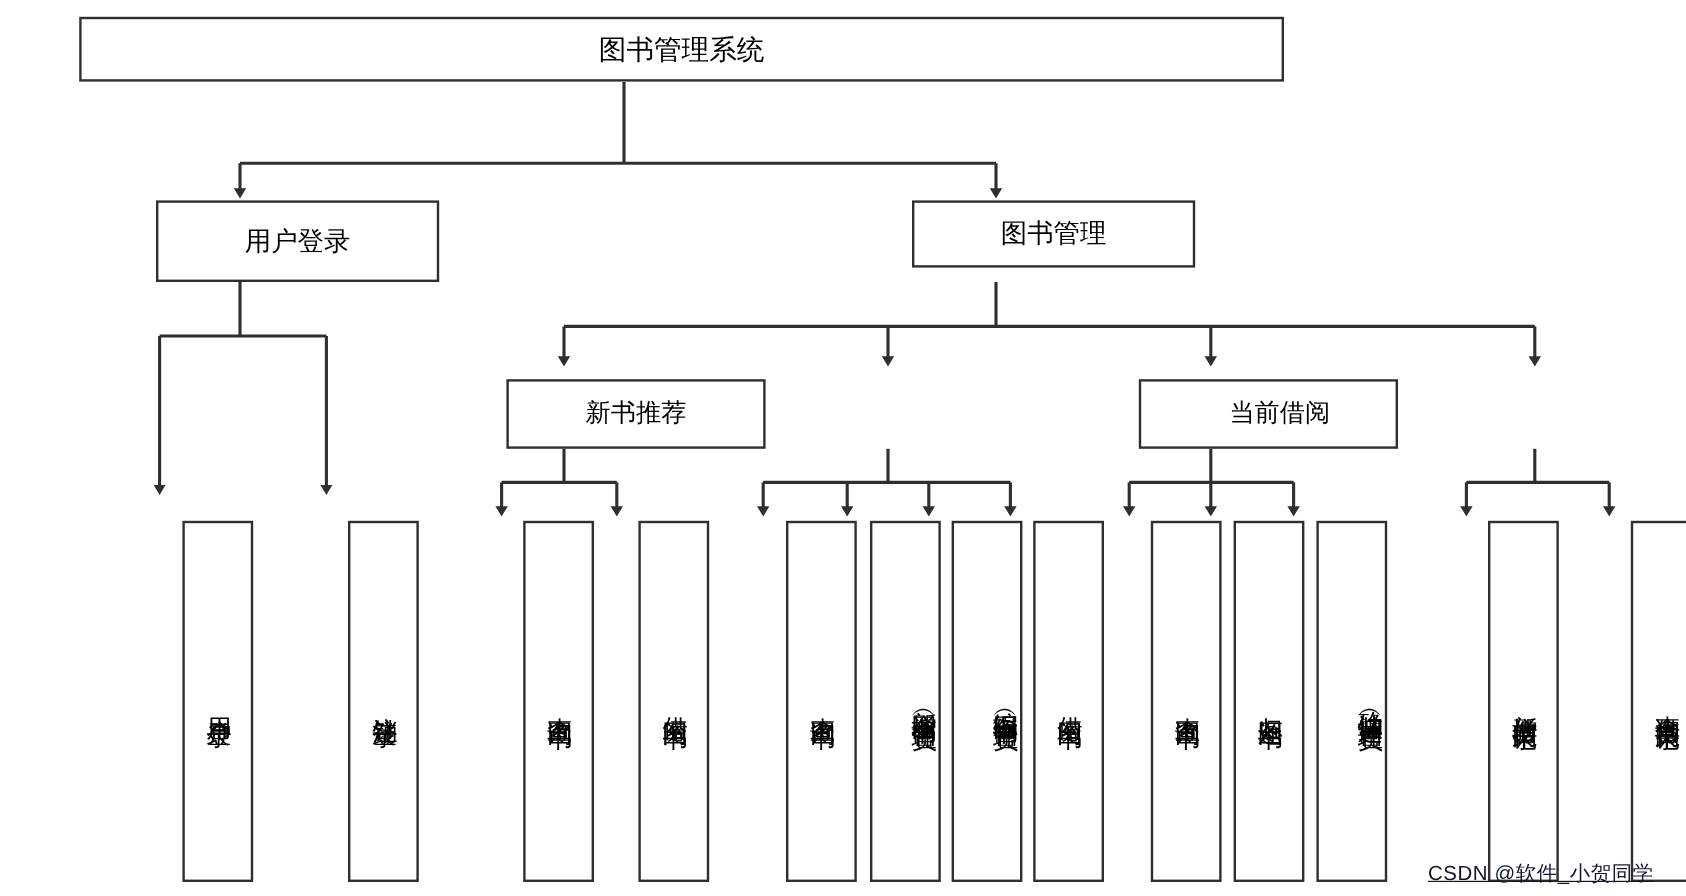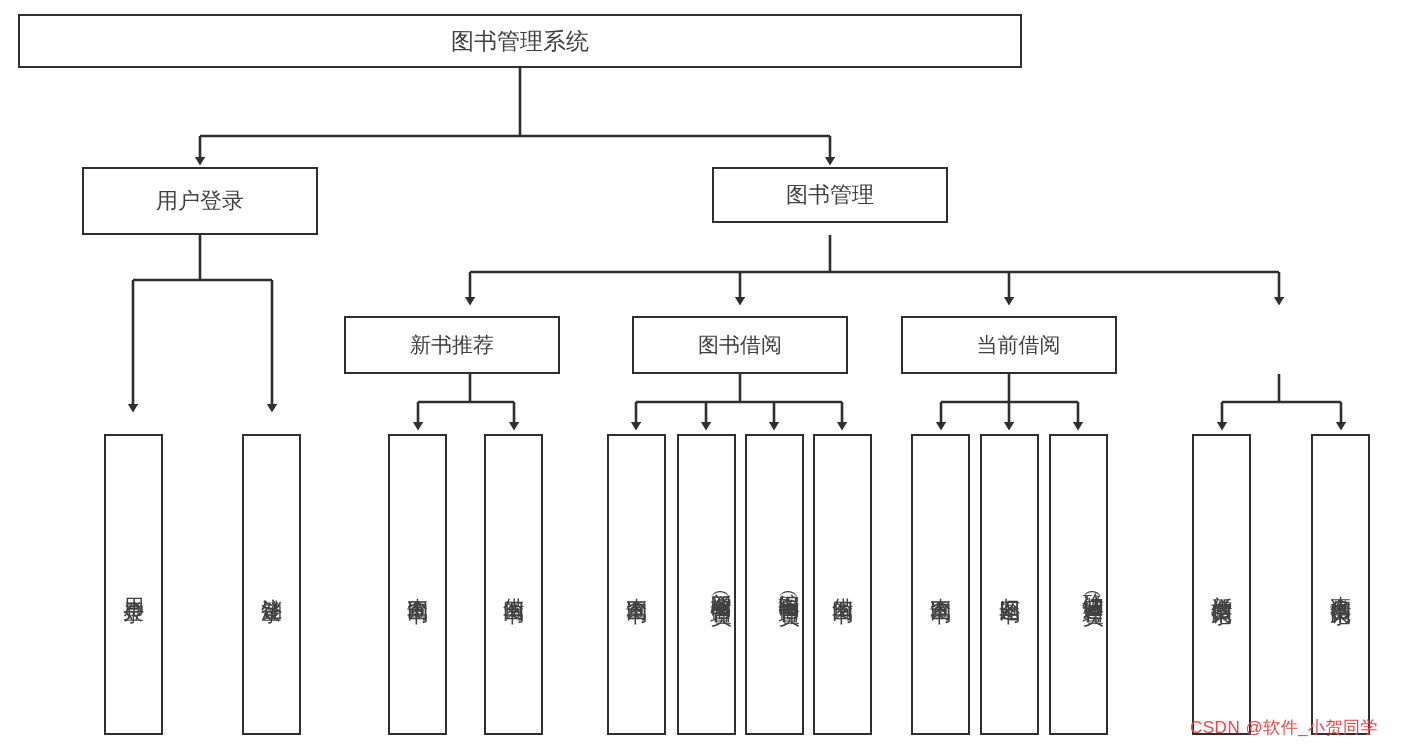--- a/index.html
+++ b/index.html
@@ -24,26 +24,27 @@
     top: 0;
     width: 1405px;
     height: 747px;
     pointer-events: none;
   }
   .node {
     position: absolute;
     box-sizing: border-box;
     border: 2.5px solid #2f2f2f;
     background: #ffffff;
-    color: #404040;
+    color: #000000;
     display: flex;
     align-items: center;
     justify-content: center;
     text-align: center;
     line-height: 1.25;
+    margin-left: 48px;
   }
   .node.root {
     font-size: 23px;
   }
   .node.lvl2 {
     font-size: 22px;
   }
   .node.lvl3 {
     font-size: 21px;
   }
@@ -59,23 +60,24 @@
   .node.leaf.top {
     align-items: flex-start;
   }
   .node.leaf .vtext {
     writing-mode: vertical-rl;
     text-orientation: upright;
   }
   .watermark {
     position: absolute;
     font-size: 17px;
-    color: #ef4444;
+    color: #0f172a;
     white-space: nowrap;
     letter-spacing: 0.5px;
+    text-decoration: underline;
   }
 </style>
 </head>
 <body>
 
 <div id="canvas">
 
   <svg class="wires" viewBox="0 0 1405 747" xmlns="http://www.w3.org/2000/svg">
     <defs>
       <marker id="arrow" markerWidth="9" markerHeight="11" refX="1.2" refY="5.2" orient="auto" markerUnits="userSpaceOnUse">
@@ -130,25 +132,22 @@
     <span>图书管理系统</span>
   </div>
 
   <div class="node lvl2" style="left:82px; top:167px; width:236px; height:68px;">
     <span>用户登录</span>
   </div>
   <div class="node lvl2" style="left:712px; top:167px; width:236px; height:56px;">
     <span>图书管理</span>
   </div>
 
-  <div class="node lvl3" style="left:344px; top:316px; width:216px; height:58px;">
+  <div class="node lvl3" style="left:374px; top:316px; width:216px; height:58px;">
     <span>新书推荐</span>
-  </div>
-  <div class="node lvl3" style="left:632px; top:316px; width:216px; height:58px;">
-    <span>图书借阅</span>
   </div>
   <div class="node lvl3" style="left:901px; top:316px; width:216px; height:58px;padding-left:19px;">
     <span>当前借阅</span>
   </div>
 
   <div class="node leaf" style="left:104px; top:434px; width:59px; height:301px; align-items:center;">
     <span class="vtext">用户登录</span>
   </div>
   <div class="node leaf" style="left:242px; top:434px; width:59px; height:301px; align-items:center;">
     <span class="vtext">注销登录</span>

